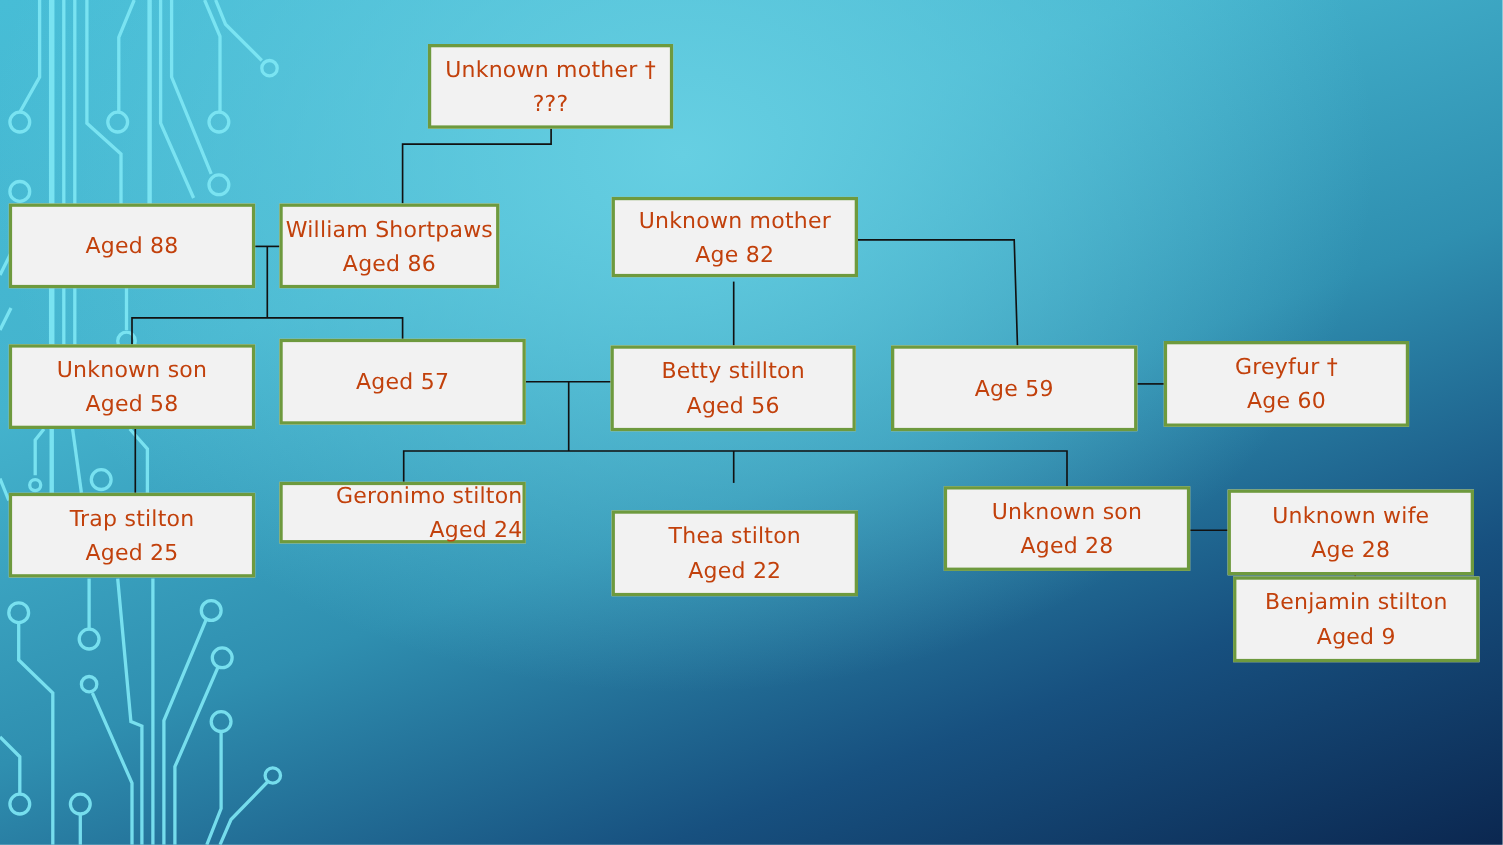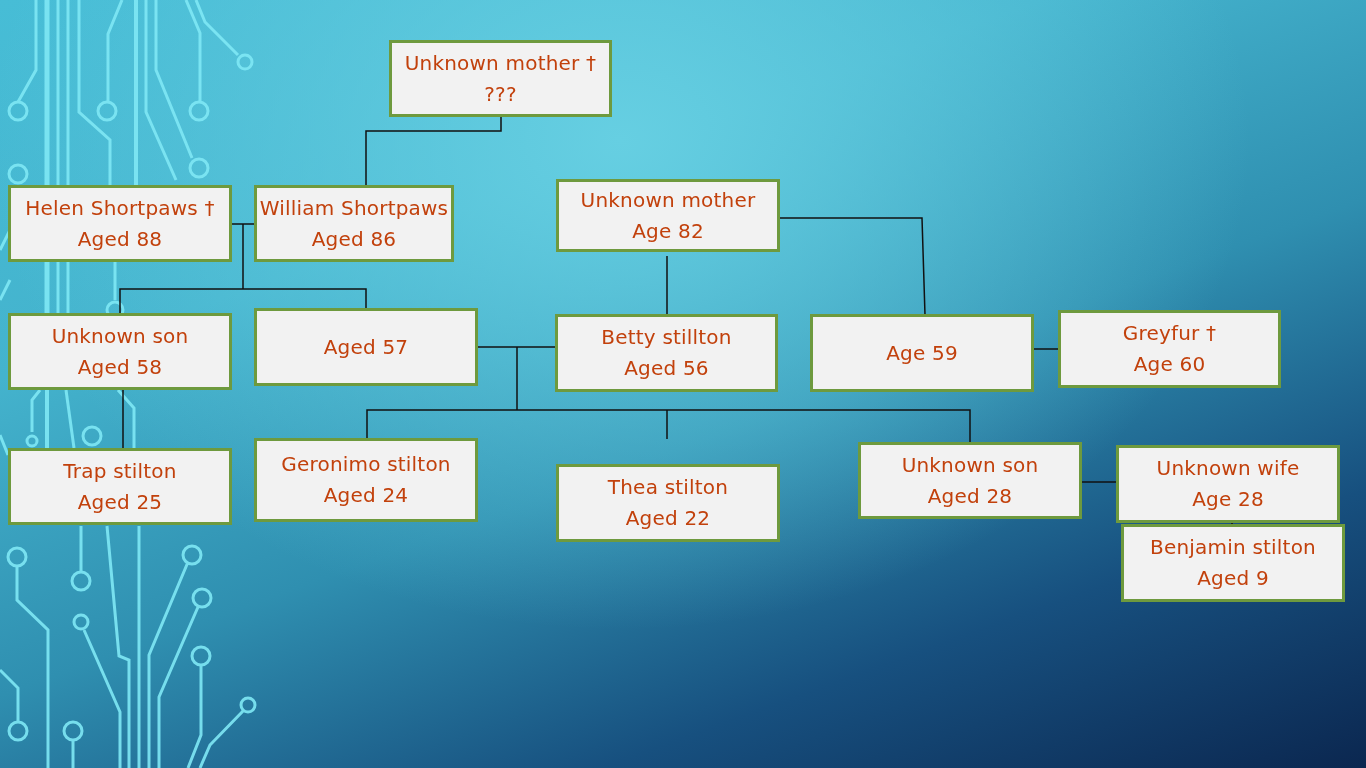--- a/index.html
+++ b/index.html
@@ -118,21 +118,20 @@
     <line x1="1232" y1="521" x2="1232" y2="557"></line>
   </g>
 </svg>
 
 <div class="node" style="left:389px;top:40px;width:223px;height:77px;">
   <span>Unknown mother †</span>
   <span>???</span>
 </div>
 
 <div class="node" style="left:8px;top:185px;width:224px;height:77px;">
-  <span>Helen Shortpaws †</span>
   <span>Aged 88</span>
 </div>
 
 <div class="node" style="left:254px;top:185px;width:200px;height:77px;">
   <span>William Shortpaws</span>
   <span>Aged 86</span>
 </div>
 
 <div class="node" style="left:556px;top:179px;width:224px;height:73px;">
   <span>Unknown mother</span>
@@ -160,21 +159,21 @@
 <div class="node" style="left:1058px;top:310px;width:223px;height:78px;">
   <span>Greyfur †</span>
   <span>Age 60</span>
 </div>
 
 <div class="node" style="left:8px;top:448px;width:224px;height:77px;">
   <span>Trap stilton</span>
   <span>Aged 25</span>
 </div>
 
-<div class="node" style="left:254px;top:438px;width:224px;height:84px;">
+<div class="node" style="left:254px;top:438px;width:224px;height:56px;align-items:flex-end;">
   <span>Geronimo stilton</span>
   <span>Aged 24</span>
 </div>
 
 <div class="node" style="left:556px;top:464px;width:224px;height:78px;">
   <span>Thea stilton</span>
   <span>Aged 22</span>
 </div>
 
 <div class="node" style="left:858px;top:442px;width:224px;height:77px;">

